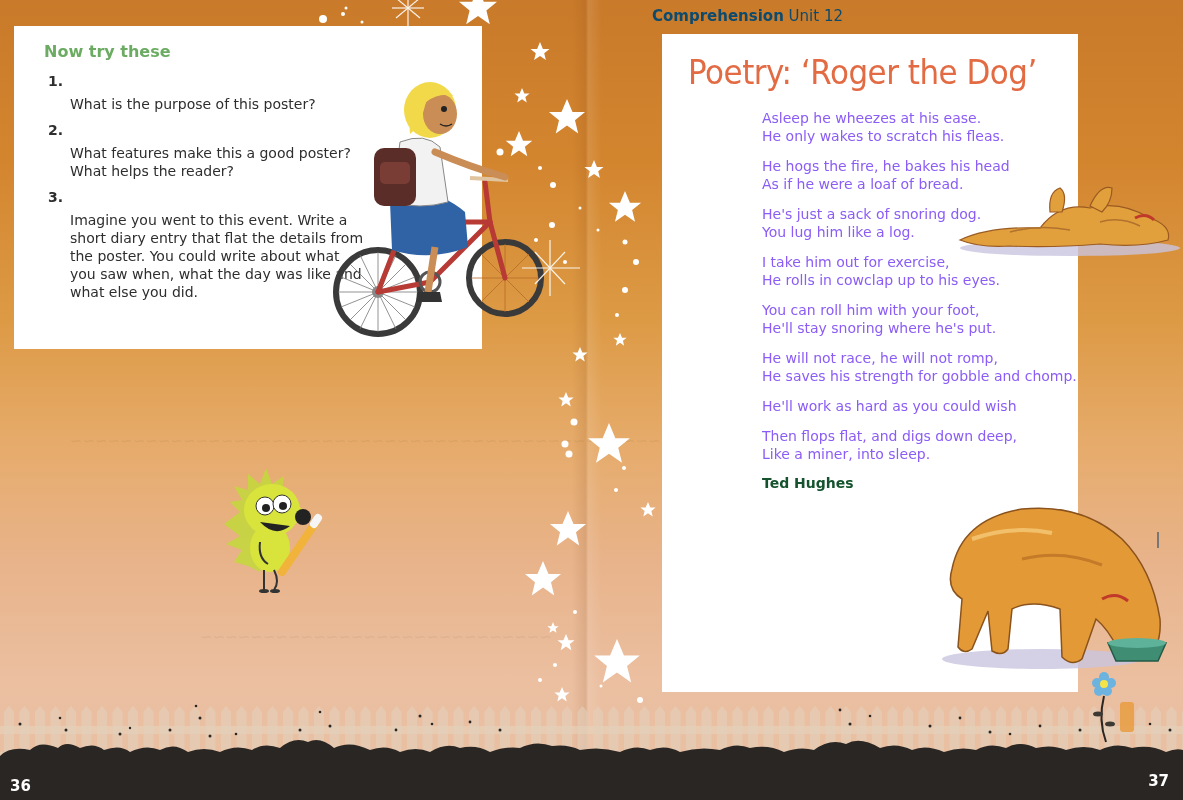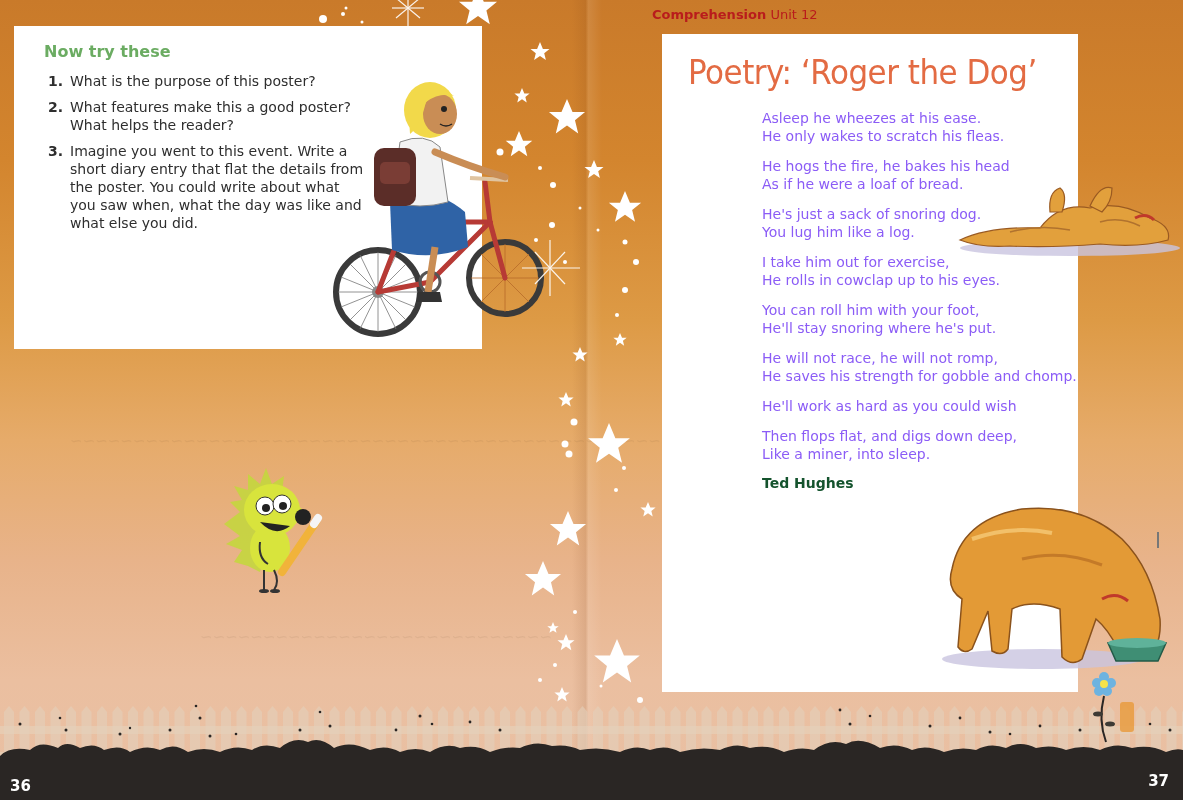--- a/index.html
+++ b/index.html
@@ -22,36 +22,36 @@
     background: #ffffff;
   }
   .task-title {
     position: absolute; left: 30px; top: 16px;
     font-family: "DejaVu Sans", sans-serif; font-weight: bold;
     font-size: 16px; color: #6bac62;
   }
   .task-list { position: absolute; left: 54px; top: 46px; width: 300px; list-style: none; }
   .task-item { display: flex; font-size: 14px; line-height: 18px; color: #2e2e2e; margin-bottom: 8px; }
   .task-num { width: 22px; flex: 0 0 22px; font-weight: bold; margin-left: -20px; text-align: left; }
-  .task-text { flex: 1; }
+  .task-text { flex: 1; margin-top: 23px; }
 
   
   .girl { position: absolute; left: 330px; top: 82px; width: 220px; height: 260px; }
 
   
   .hedgehog { position: absolute; left: 220px; top: 462px; width: 110px; height: 135px; }
 
   
   .ghost-text {
     position: absolute; color: rgba(90,60,40,0.08); font-size: 15px; transform: scaleX(-1);
   }
 
   
   .section-label {
-    position: absolute; left: 66px; top: 7px; color: #b91c1c; font-size: 13px;
+    position: absolute; left: 66px; top: 7px; color: #0c4a6e; font-size: 15px;
   }
   .section-label b { font-weight: bold; }
   .poem-box {
     position: absolute; left: 76px; top: 34px; width: 416px; height: 658px;
     background: #ffffff;
   }
   .poem-title {
     position: absolute; left: 26px; top: 18px;
     font-family: "DejaVu Sans", sans-serif; font-size: 31px; color: #e36b43;
     letter-spacing: -0.5px; font-weight: normal;

